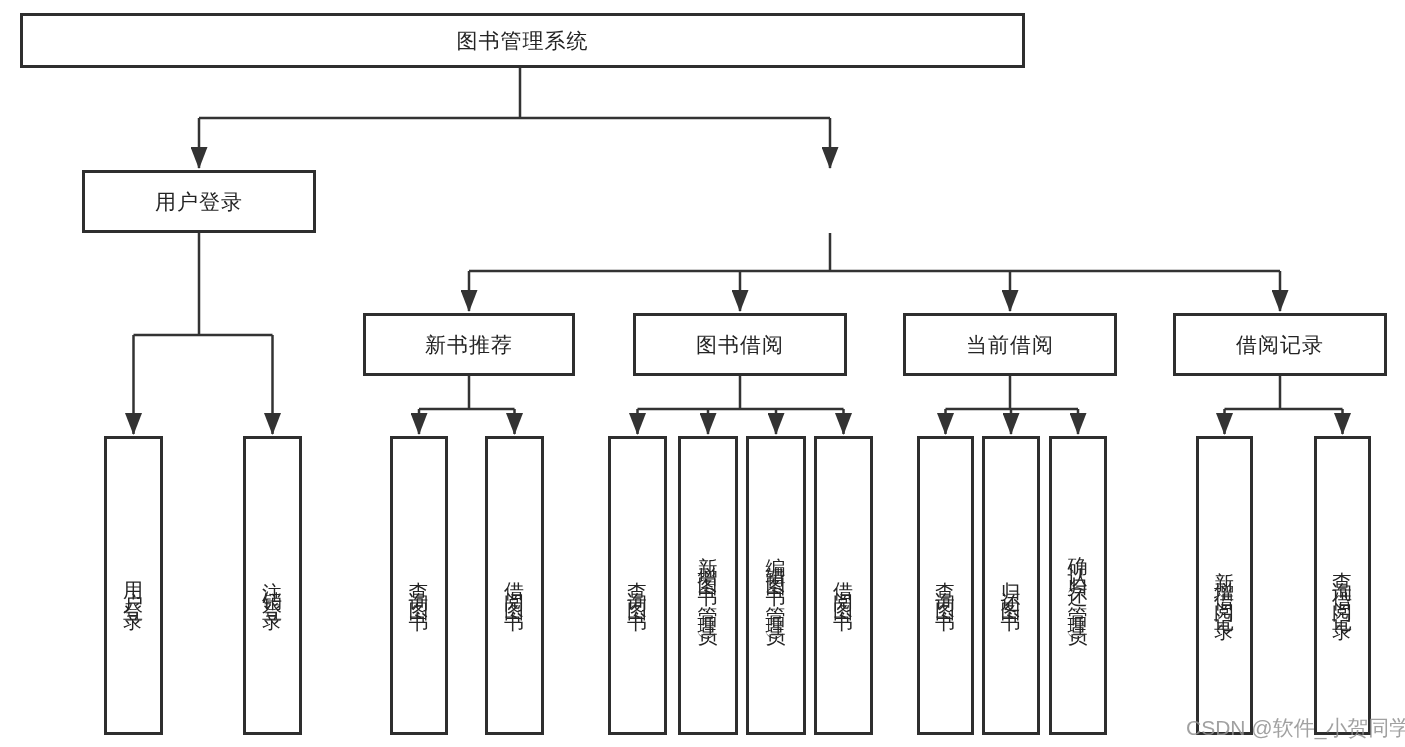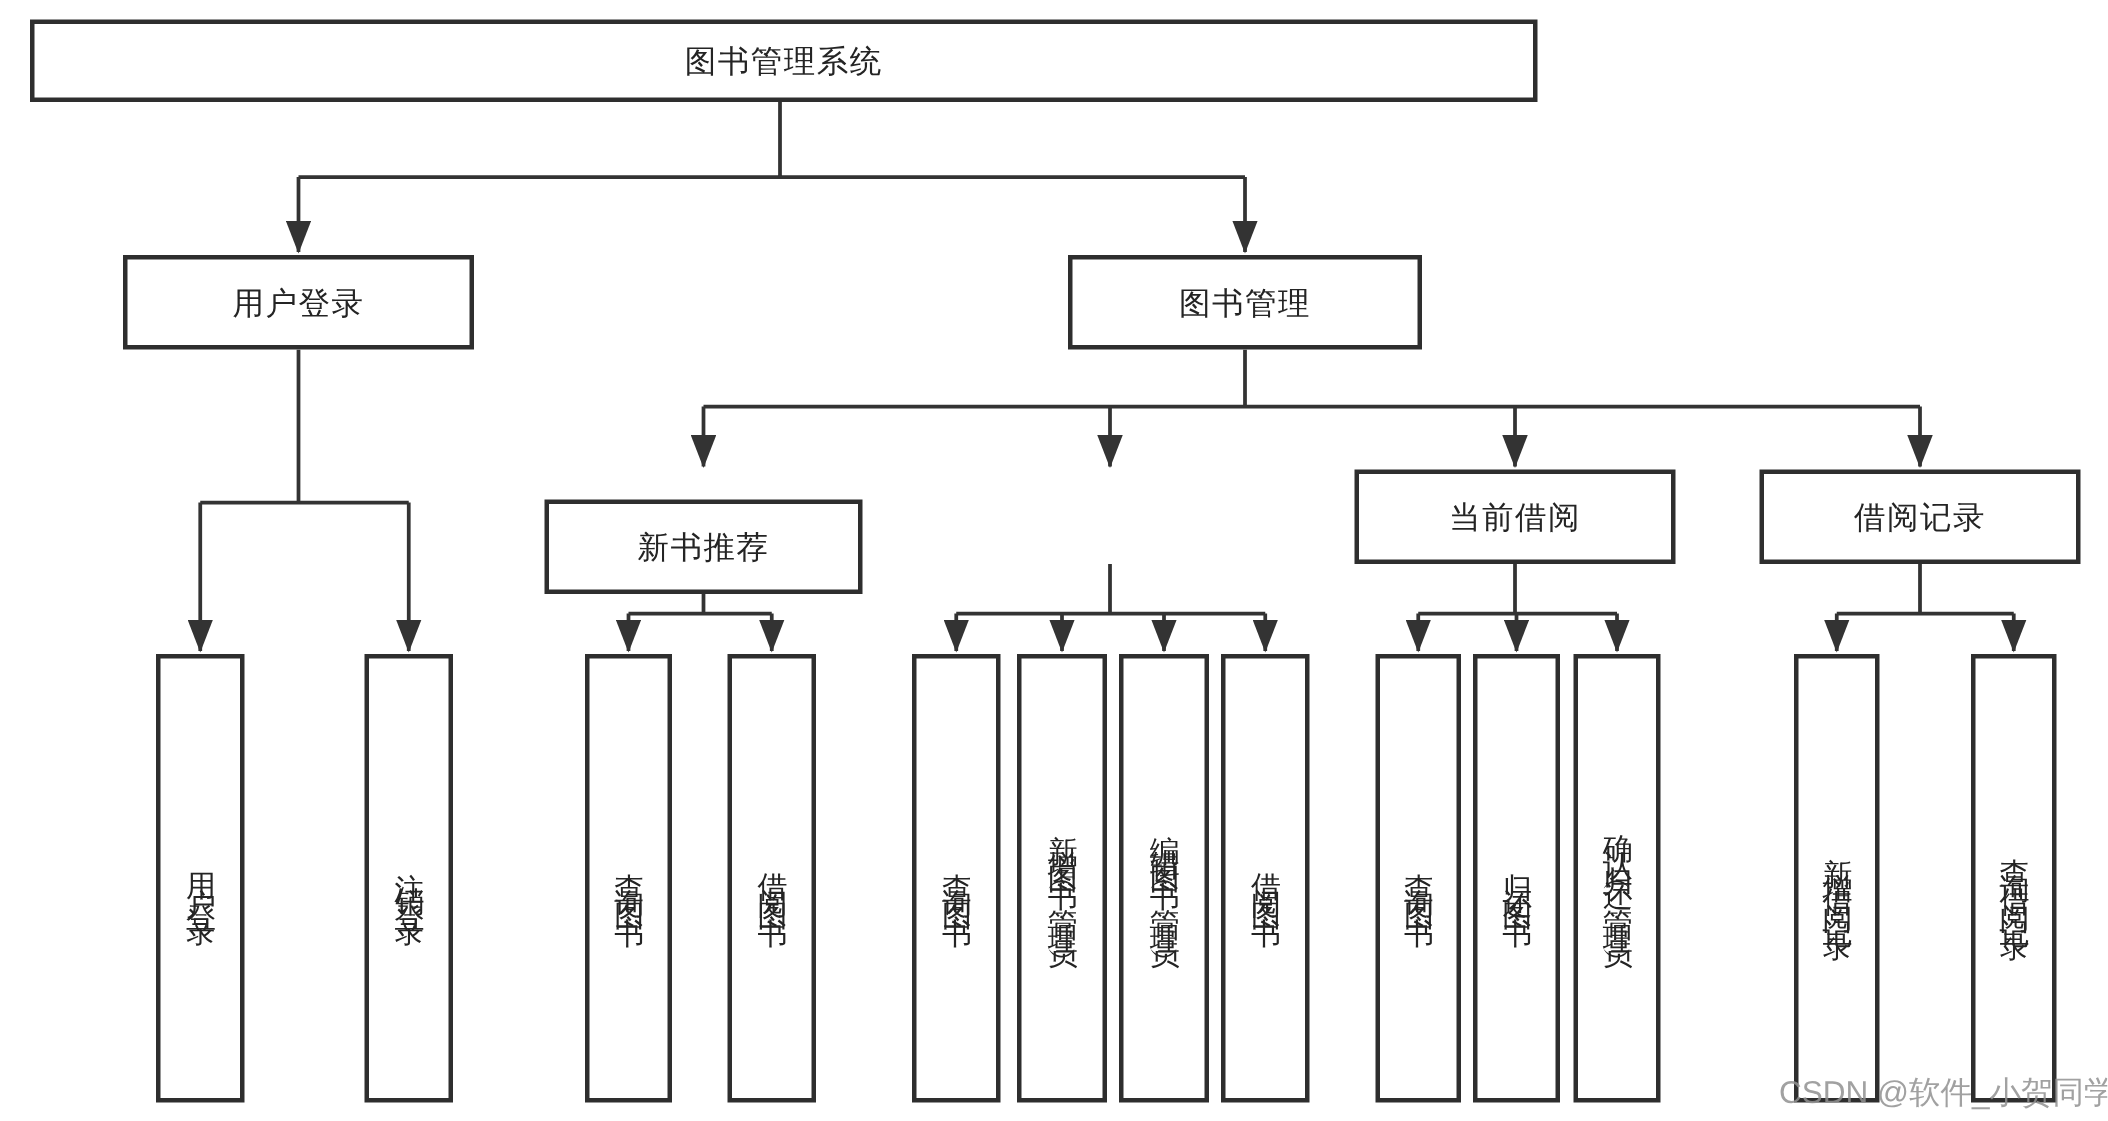--- a/index.html
+++ b/index.html
@@ -82,26 +82,26 @@
     </g>
   </svg>
 
   <div class="node h-node" style="left:20px;top:13px;width:1005px;height:55px;">
     <span>图书管理系统</span>
   </div>
 
   <div class="node h-node" style="left:82px;top:170px;width:234px;height:63px;">
     <span>用户登录</span>
   </div>
-  <div class="node h-node" style="left:712px;top:170px;width:236px;height:63px;">
-    <span>图书管理</span>
+
+  <div class="node h-node" style="left:363px;top:313px;width:212px;height:63px;">
+    <span>新书推荐</span>
   </div>
-
-  <div class="node h-node" style="left:363px;top:313px;width:212px;height:63px;margin-top:20px;">
-    <span>新书推荐</span>
+  <div class="node h-node" style="left:633px;top:313px;width:214px;height:63px;">
+    <span>图书借阅</span>
   </div>
   <div class="node h-node" style="left:1173px;top:313px;width:214px;height:63px;">
     <span>借阅记录</span>
   </div>
   <div class="node h-node" style="left:903px;top:313px;width:214px;height:63px;">
     <span>当前借阅</span>
   </div>
 
   <div class="node v-node" style="left:104px;top:436px;width:59px;height:299px;">
     <span class="v-label">用户登录</span>

